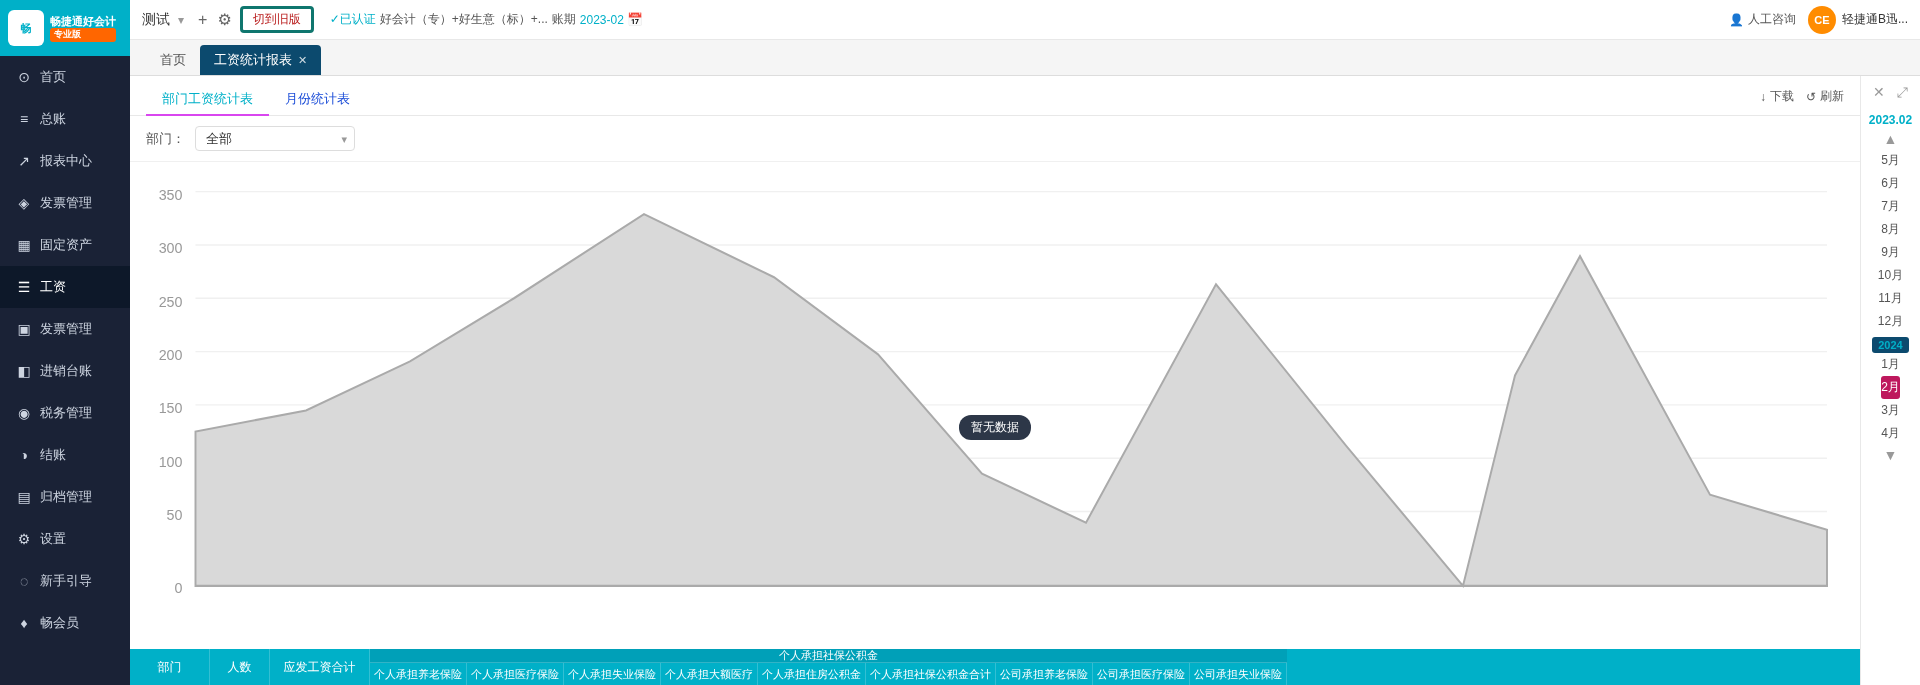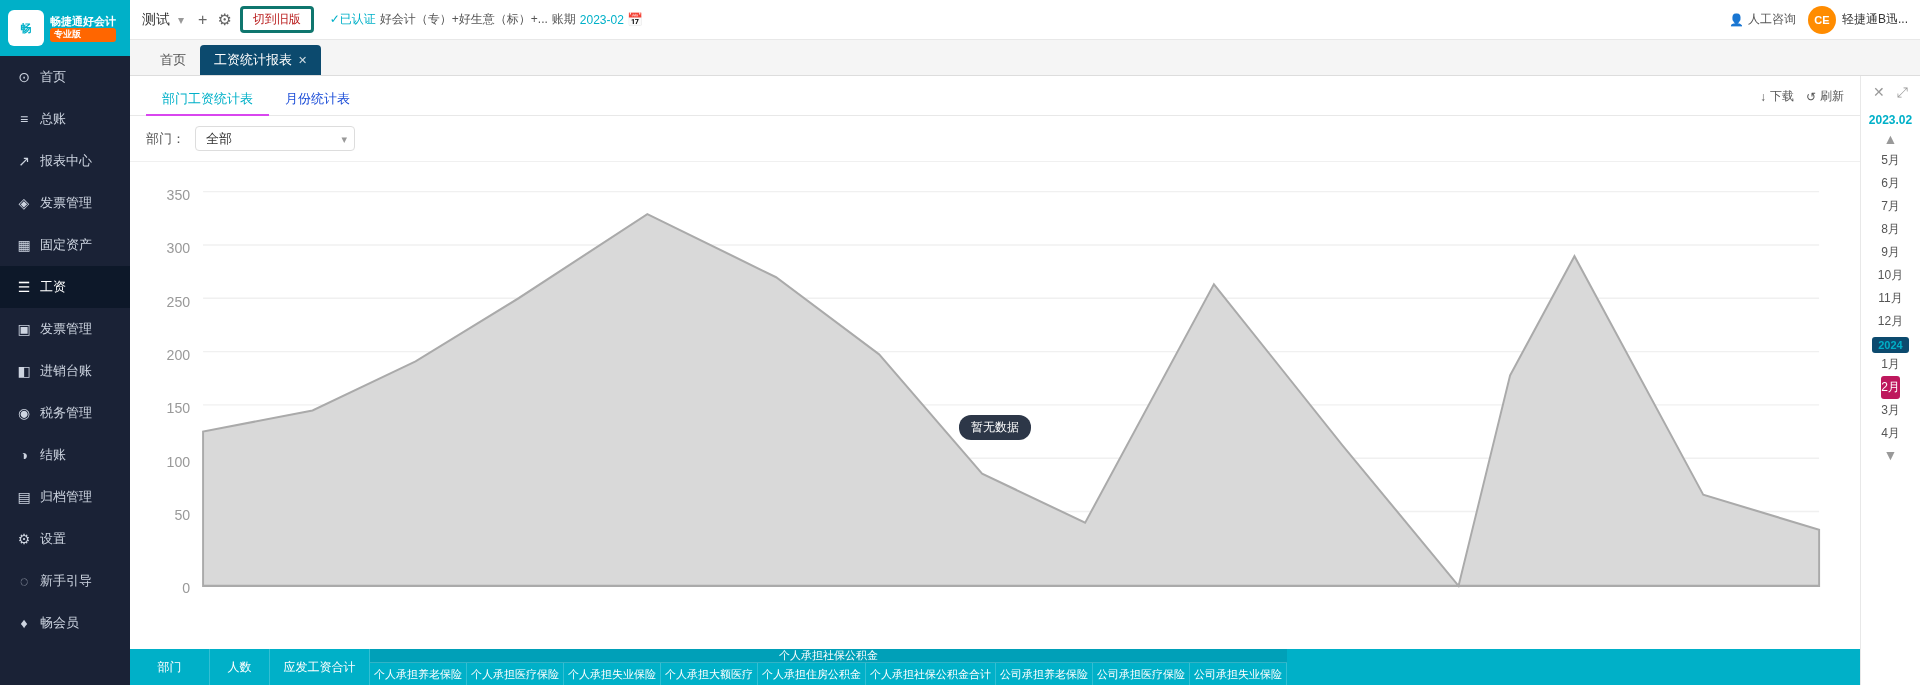--- a/index.html
+++ b/index.html
@@ -264,21 +264,21 @@
       top: 50%;
       transform: translateY(-50%);
       color: #999;
       font-size: 11px;
       pointer-events: none;
     }
 
     
     .chart-area {
       flex: 1;
-      padding: 10px 28px 0;
+      padding: 10px 20px 0;
       position: relative;
       overflow: hidden;
     }
 
     
     .chart-tooltip {
       position: absolute;
       background: #2d3748;
       color: white;
       padding: 4px 12px;

